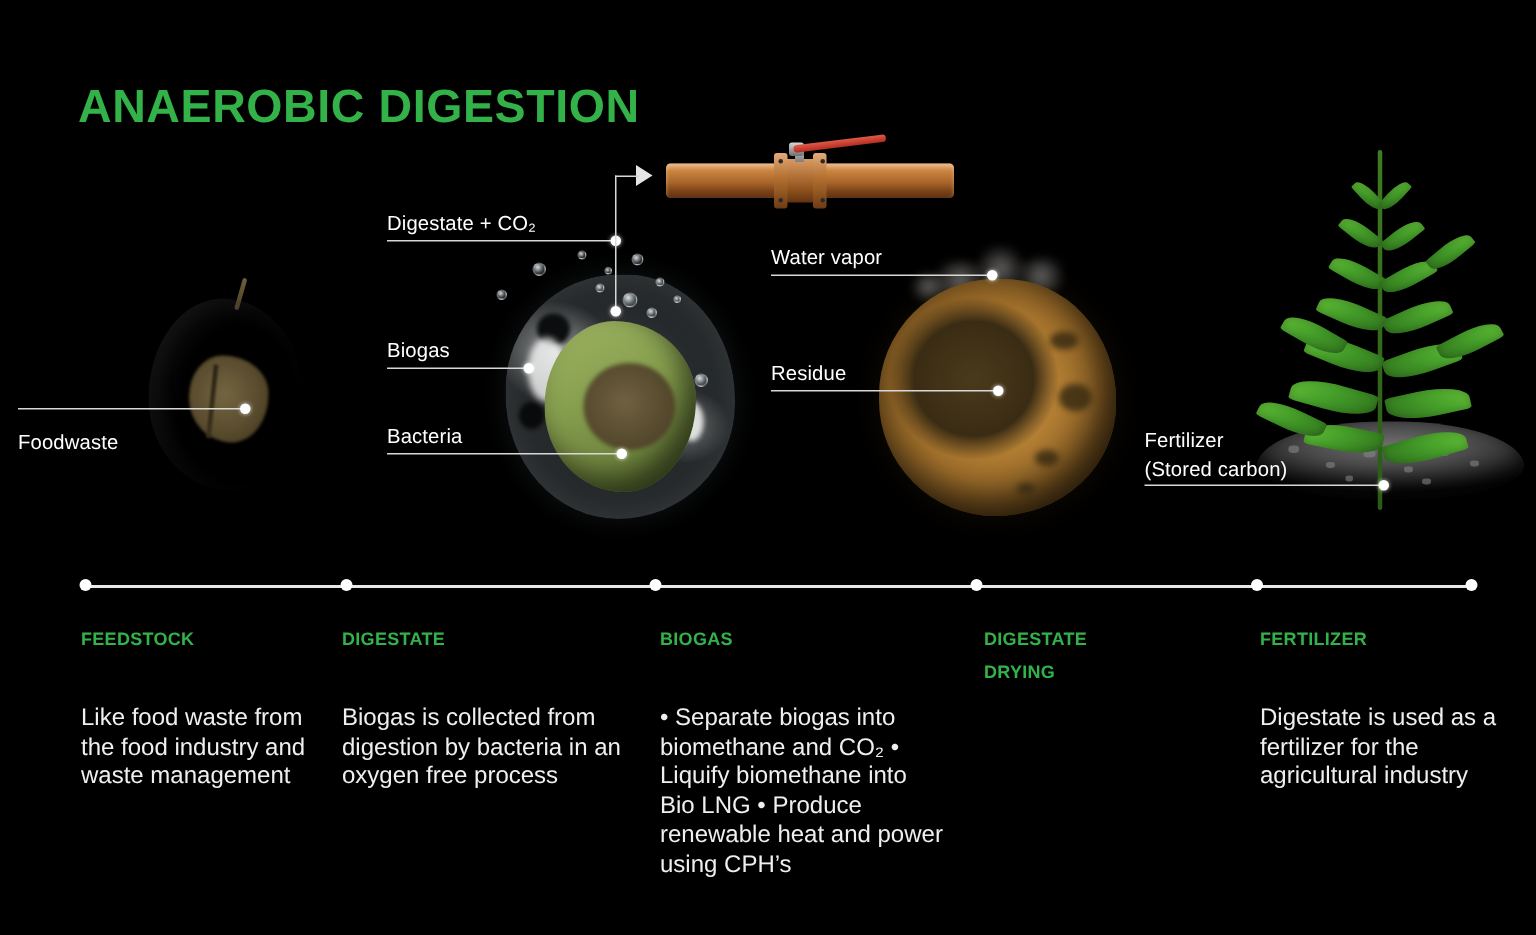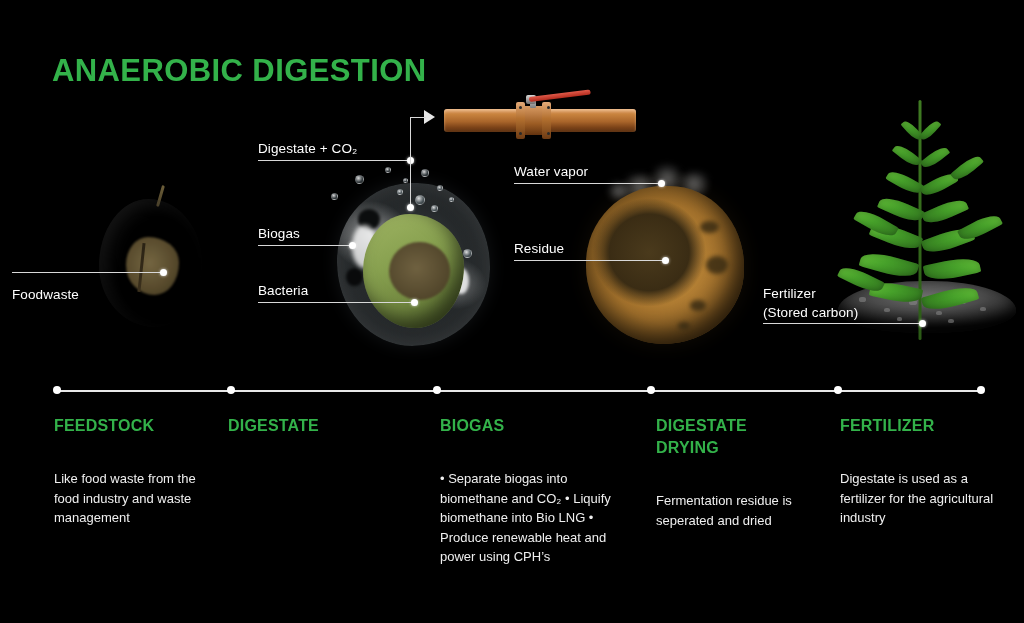--- a/index.html
+++ b/index.html
@@ -155,23 +155,23 @@
     border-left:11px solid #e6e6e6; border-top:7px solid transparent; border-bottom:7px solid transparent;
   }
 
   
   #timeline{ position:absolute; left:0; top:383px; width:1024px; height:16px; }
   #tl-line{ position:absolute; left:56px; top:7px; width:925px; height:1.5px; background:#e8e8e8; }
   .tl-dot{ position:absolute; top:3px; width:8px; height:8px; border-radius:50%; background:#fff; }
 
   
   .col{ position:absolute; top:415px; }
-  .col h2{ font-size:16px; font-weight:bold; color:#33b24a; line-height:22px;
+  .col h2{ font-size:12px; font-weight:bold; color:#33b24a; line-height:22px;
            letter-spacing:.2px; margin:0 0 3px 0; }
-  .col p{ font-size:13px; line-height:19.5px; color:#efefef; font-weight:400;margin-top:32px; }
+  .col p{ font-size:16px; line-height:19.5px; color:#efefef; font-weight:400;margin-top:32px; }
   #col0{ left:54px; width:160px; }
   #col1{ left:228px; width:190px; }
   #col2{ left:440px; width:190px; }
   #col3{ left:656px; width:175px; }
   #col4{ left:840px; width:165px; }
 </style>
 </head>
 <body>
 
 <div id="title">ANAEROBIC DIGESTION</div>
@@ -313,33 +313,33 @@
   <div class="tl-dot" style="left:977px;"></div>
 </div>
 
 <div class="col" id="col0">
   <h2>FEEDSTOCK</h2>
   <p>Like food waste from the food industry and waste management</p>
 </div>
 
 <div class="col" id="col1">
   <h2>DIGESTATE</h2>
+  <p>Biogas is collected from digestion by bacteria in an oxygen free process</p>
 </div>
 
 <div class="col" id="col2">
   <h2>
     <span>BIOGAS</span><br>
   </h2>
   <p>• Separate biogas into biomethane and CO₂ • Liquify biomethane into Bio LNG • Produce renewable heat and power using CPH’s</p>
 </div>
 
 <div class="col" id="col3">
   <h2>
     <span>DIGESTATE</span><br>
     <span>DRYING</span>
   </h2>
-  <p>Fermentation residue is seperated and dried</p>
 </div>
 
 <div class="col" id="col4">
   <h2>FERTILIZER</h2>
   <p>Digestate is used as a fertilizer for the agricultural industry</p>
 </div>
 
 </body></html>

